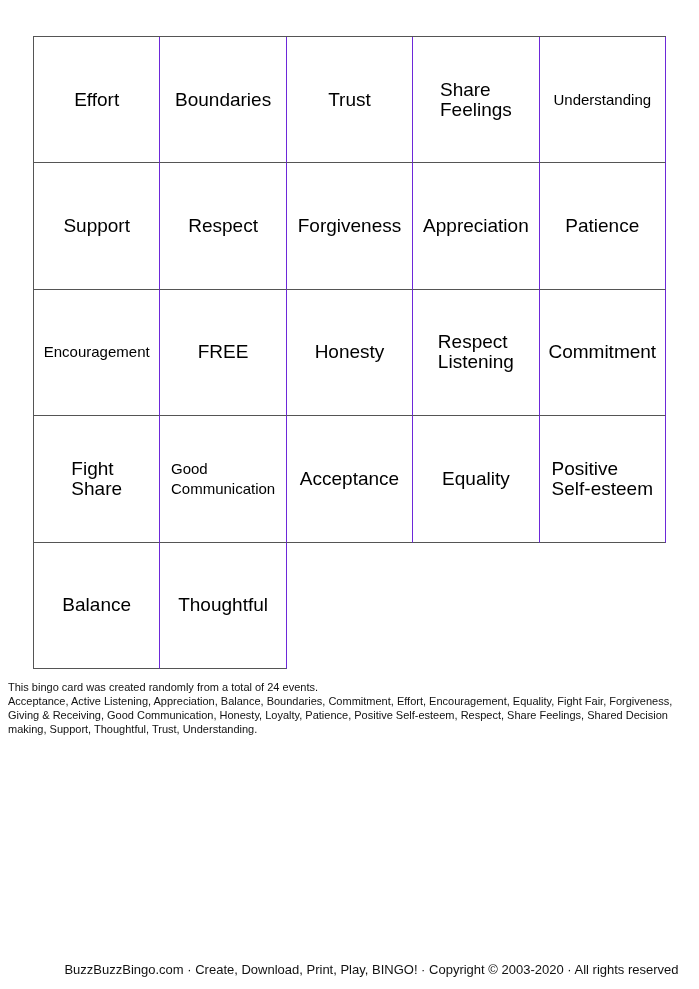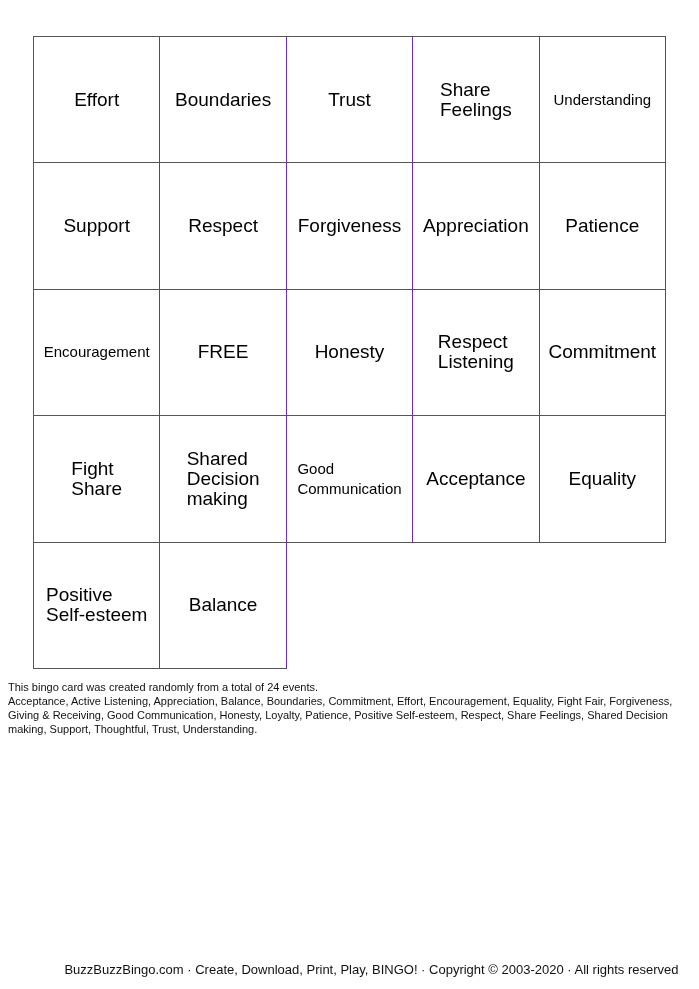--- a/index.html
+++ b/index.html
@@ -86,31 +86,29 @@
   <div class="cell">Patience</div>
   <div class="cell small">Encouragement</div>
   <div class="cell">FREE</div>
   <div class="cell">Honesty</div>
   <div class="cell">Respect
 Listening</div>
 
   <div class="cell">Commitment</div>
   <div class="cell">Fight
 Share</div>
-  <div class="cell">Shared
-Decision
-making</div>
   <div class="cell small">Good
 Communication</div>
   <div class="cell">Acceptance</div>
 
   <div class="cell">Equality</div>
   <div class="cell">Positive
 Self-esteem</div>
   <div class="cell">Balance</div>
+  <div class="cell">Thoughtful</div>
 </div>
 
 <div class="info">
   <div>This bingo card was created randomly from a total of 24 events.</div>
   <div>Acceptance, Active Listening, Appreciation, Balance, Boundaries, Commitment, Effort, Encouragement, Equality, Fight Fair, Forgiveness, Giving &amp; Receiving, Good Communication, Honesty, Loyalty, Patience, Positive Self-esteem, Respect, Share Feelings, Shared Decision making, Support, Thoughtful, Trust, Understanding.</div>
 </div>
 
 <div class="footer">BuzzBuzzBingo.com · Create, Download, Print, Play, BINGO! · Copyright © 2003-2020 · All rights reserved</div>
 
 </body></html>

